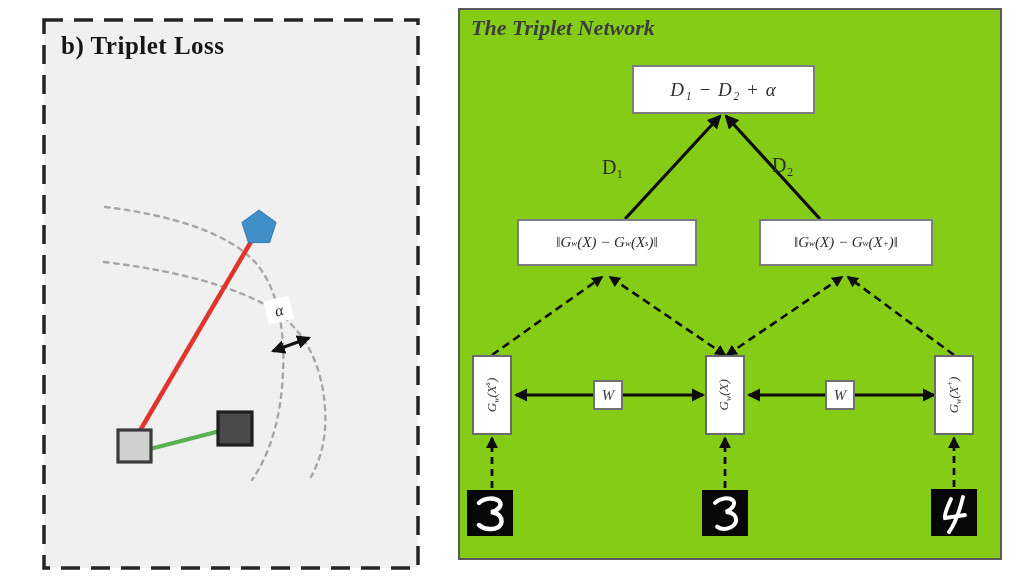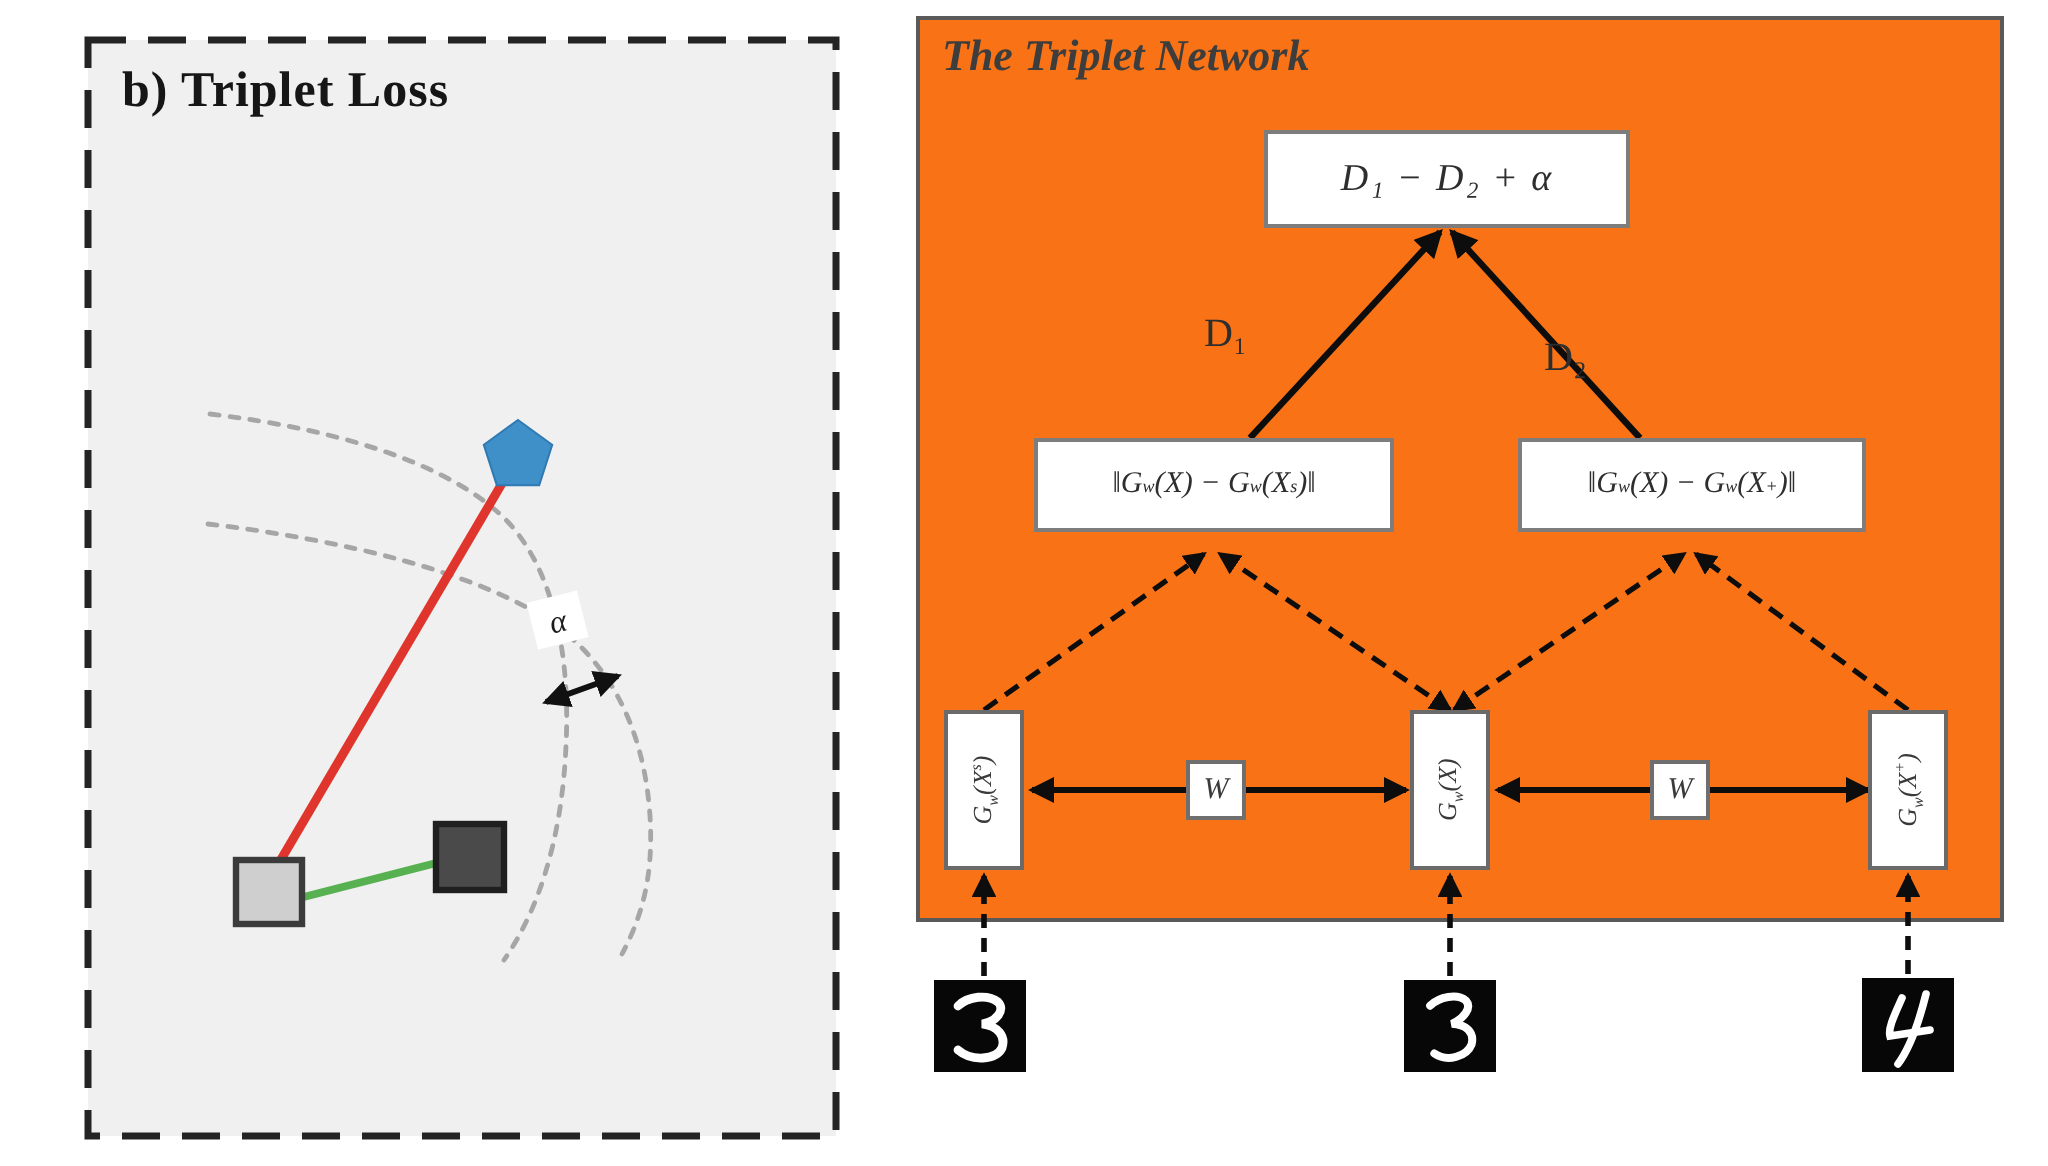--- a/index.html
+++ b/index.html
@@ -4,21 +4,21 @@
 <style>
   html,body{margin:0;padding:0;background:#ffffff;}
   #stage{position:relative;width:1024px;height:583px;background:#ffffff;overflow:hidden;
          font-family:"Liberation Serif","DejaVu Serif",serif;}
   
   #left-panel{position:absolute;left:42px;top:18px;width:378px;height:552px;}
   #left-panel svg{position:absolute;left:0;top:0;}
   .lp-title{position:absolute;left:19px;top:14px;font-size:25px;font-weight:bold;color:#161616;
             letter-spacing:.5px;}
   
-  #right-panel{position:absolute;left:458px;top:8px;width:544px;height:453px;background:#f97316;
+  #right-panel{position:absolute;left:458px;top:8px;width:544px;height:552px;background:#84cc16;
                border:2px solid #5a5a5a;box-sizing:border-box;}
   #right-panel svg.wires{position:absolute;left:0;top:0;z-index:1;}
   .rp-title{position:absolute;left:11px;top:5px;font-size:22px;font-style:italic;font-weight:600;
             color:#3d3d3d;z-index:2;}
   .box{position:absolute;box-sizing:border-box;background:#fff;border:2px solid #7d7d7d;
        display:flex;align-items:center;justify-content:center;z-index:2;color:#2e2e2e;}
   .math{font-style:italic;}
   .loss-box{font-size:19px;letter-spacing:1px;}
   .norm-box{font-size:15px;}
   .norm-box sub{font-size:9px;}
@@ -95,21 +95,21 @@
       <line x1="494" y1="477" x2="494" y2="428" stroke="#0d0d0d" stroke-width="2.8" stroke-dasharray="7 5" marker-end="url(#ah-r)"></line>
     </svg>
 
     <div class="rp-title">The Triplet Network</div>
 
     <div class="box loss-box math" style="left:172px;top:55px;width:183px;height:49px">
         <span>D₁ − D₂ + α</span>
       </div>
 
     <div class="edge-label" style="left:142px;top:146px">D₁</div>
-    <div class="edge-label" style="left:312px;top:158px">D₂</div>
+    <div class="edge-label" style="left:312px;top:144px">D₂</div>
 
     <div class="box norm-box math" style="left:57px;top:209px;width:180px;height:47px">
         <span>‖G</span>
         <sub>w</sub>
         <span>(X) − G</span>
         <sub>w</sub>
         <span>(X</span>
         <sup>s</sup>
         <span>)‖</span>
       </div>

